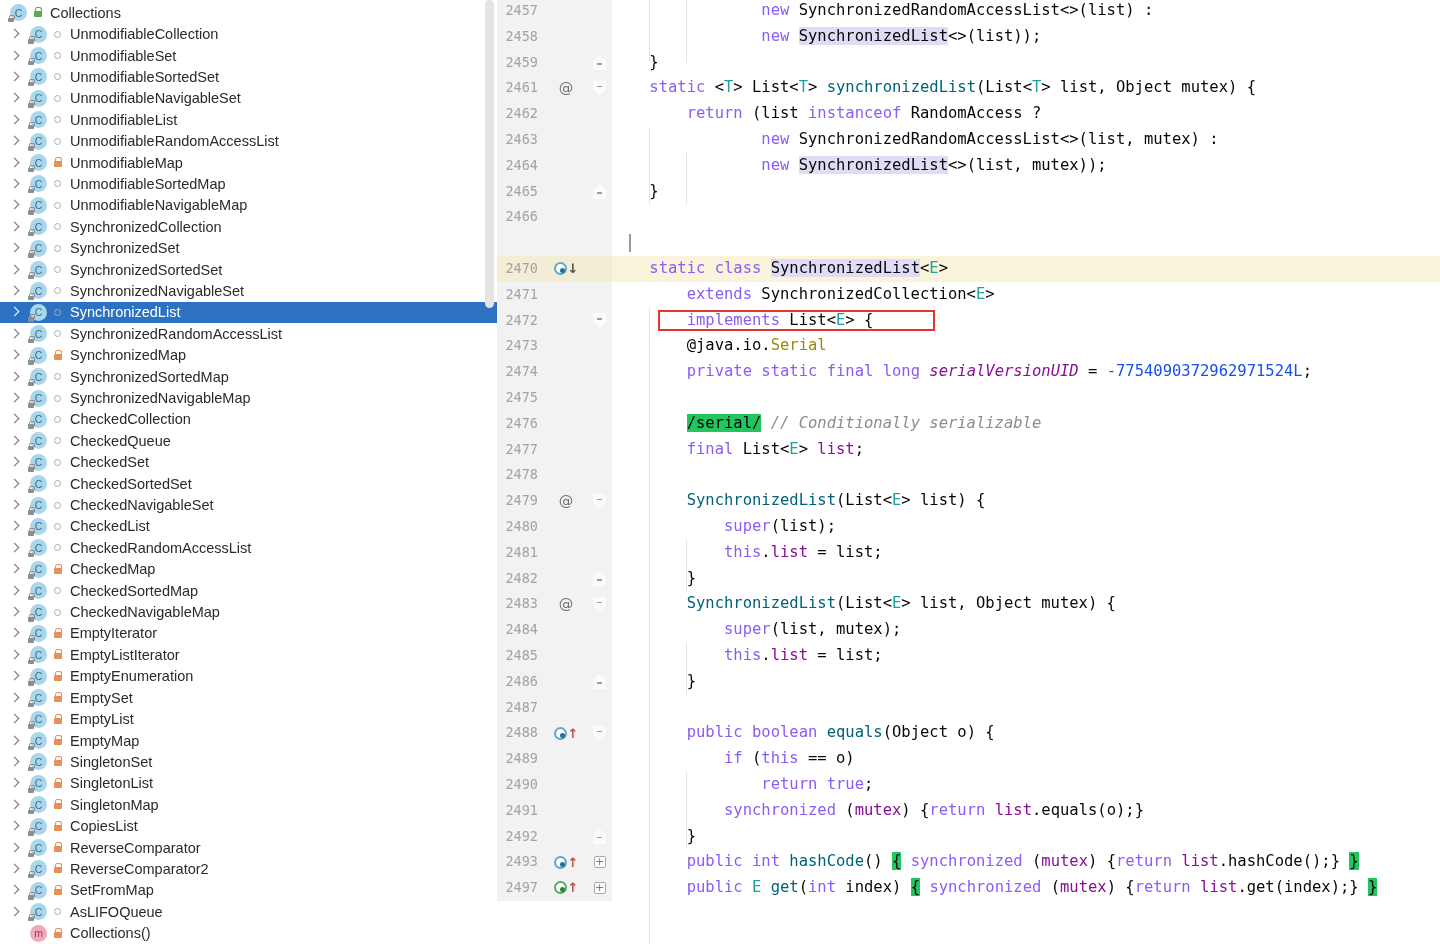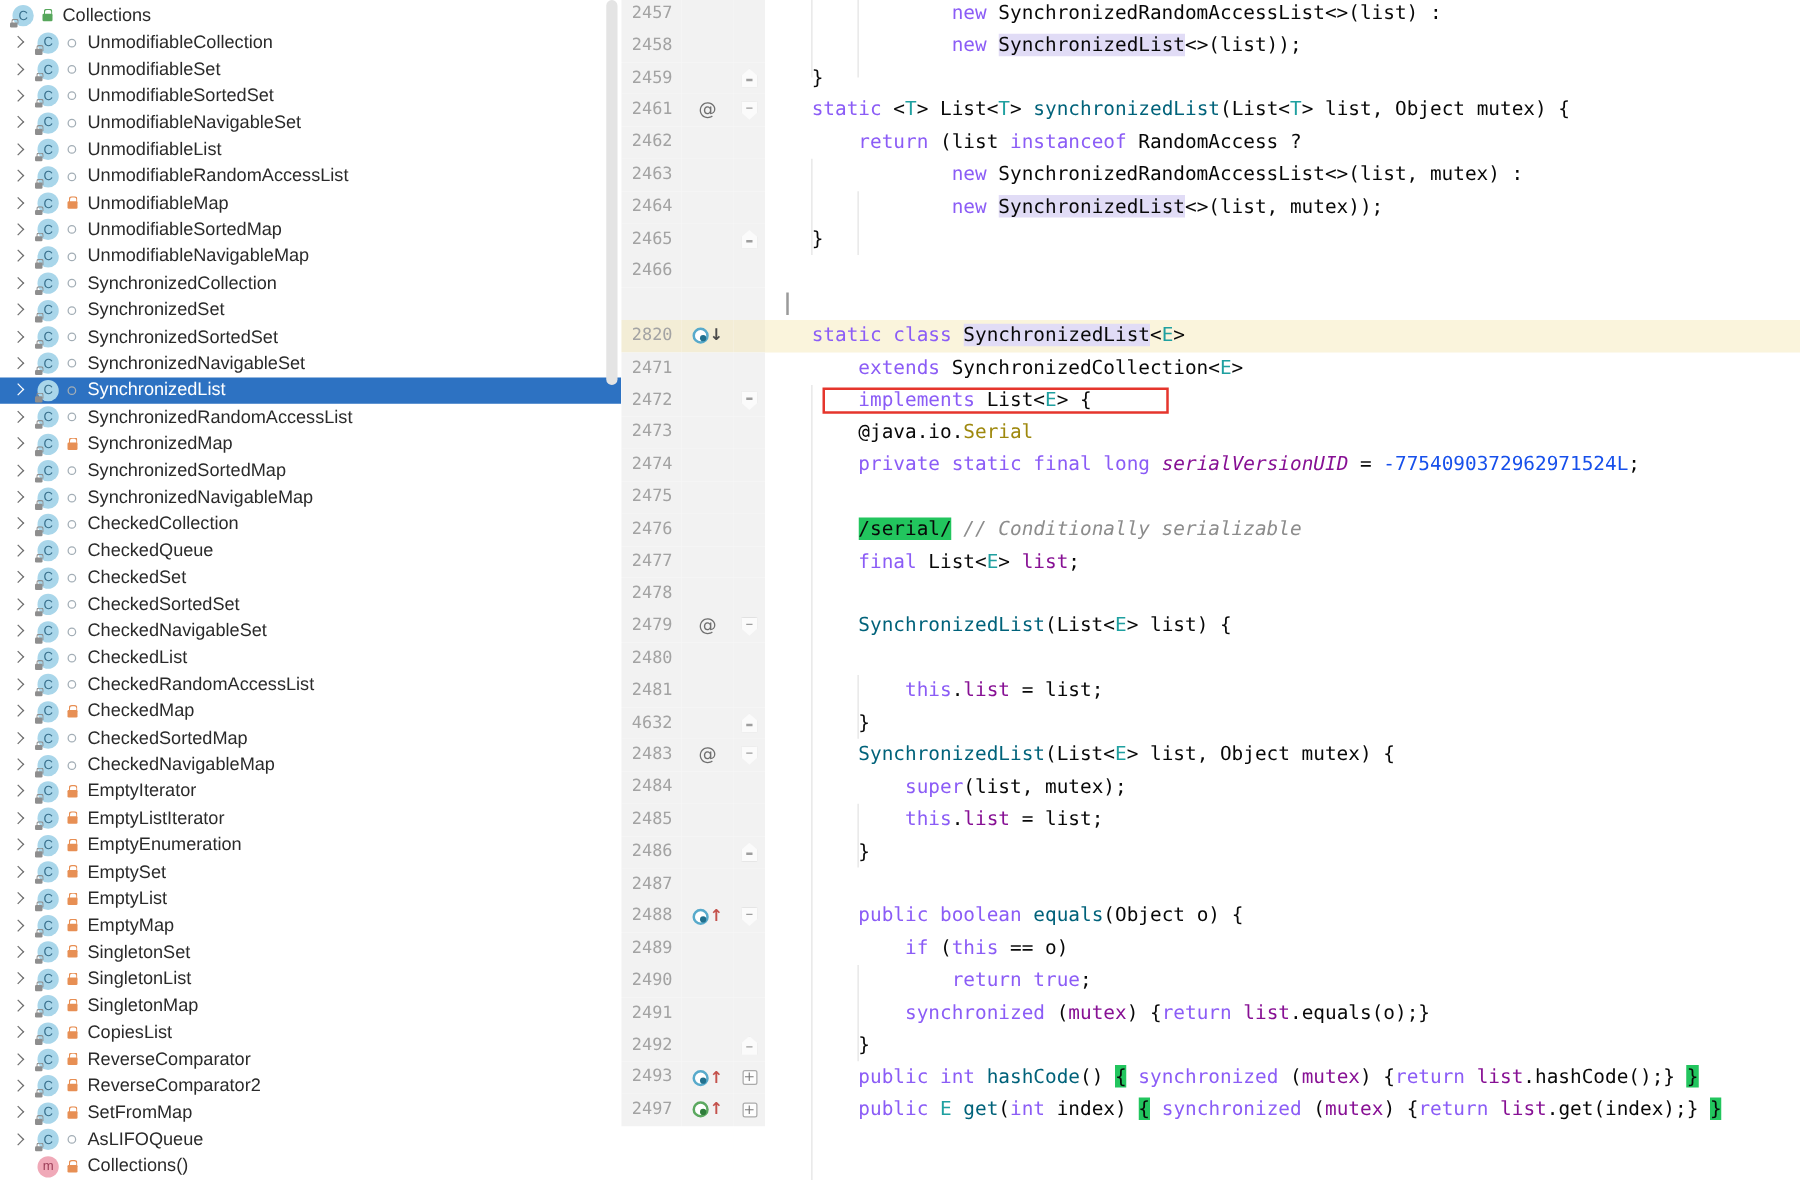--- a/index.html
+++ b/index.html
@@ -528,21 +528,21 @@
       <div class="erow">
         <div class="lnum"></div>
         <div class="gico"></div>
         <div class="gfold"></div>
         <div class="code">
           <pre></pre>
           <div class="caret"></div>
         </div>
       </div>
       <div class="erow hl">
-        <div class="lnum">2820</div>
+        <div class="lnum">2470</div>
         <div class="gico">
           <span class="gdot teal"></span>
           <span class="garr dn">↓</span>
         </div>
         <div class="gfold"></div>
         <div class="code">
           <pre><span>    </span><span class="kw">static</span><span> </span><span class="kw">class</span><span> </span><span class="uh">SynchronizedList</span><span>&lt;</span><span class="tp">E</span><span>&gt;</span></pre>
         </div>
       </div>
       <div class="erow">
@@ -621,31 +621,34 @@
           <span class="fdown"></span>
         </div>
         <div class="code">
           <pre><span>        </span><span class="dc">SynchronizedList</span><span>(List&lt;</span><span class="tp">E</span><span>&gt; list) {</span></pre>
         </div>
       </div>
       <div class="erow">
         <div class="lnum">2480</div>
         <div class="gico"></div>
         <div class="gfold"></div>
+        <div class="code">
+          <pre><span>            </span><span class="kw">super</span><span>(list);</span></pre>
+        </div>
       </div>
       <div class="erow">
         <div class="lnum">2481</div>
         <div class="gico"></div>
         <div class="gfold"></div>
         <div class="code">
           <pre><span>            </span><span class="kw">this</span><span>.</span><span class="fd">list</span><span> = list;</span></pre>
         </div>
       </div>
       <div class="erow">
-        <div class="lnum">4632</div>
+        <div class="lnum">2482</div>
         <div class="gico"></div>
         <div class="gfold">
           <span class="fup"></span>
         </div>
         <div class="code">
           <pre><span>        }</span></pre>
         </div>
       </div>
       <div class="erow">
         <div class="lnum">2483</div>

